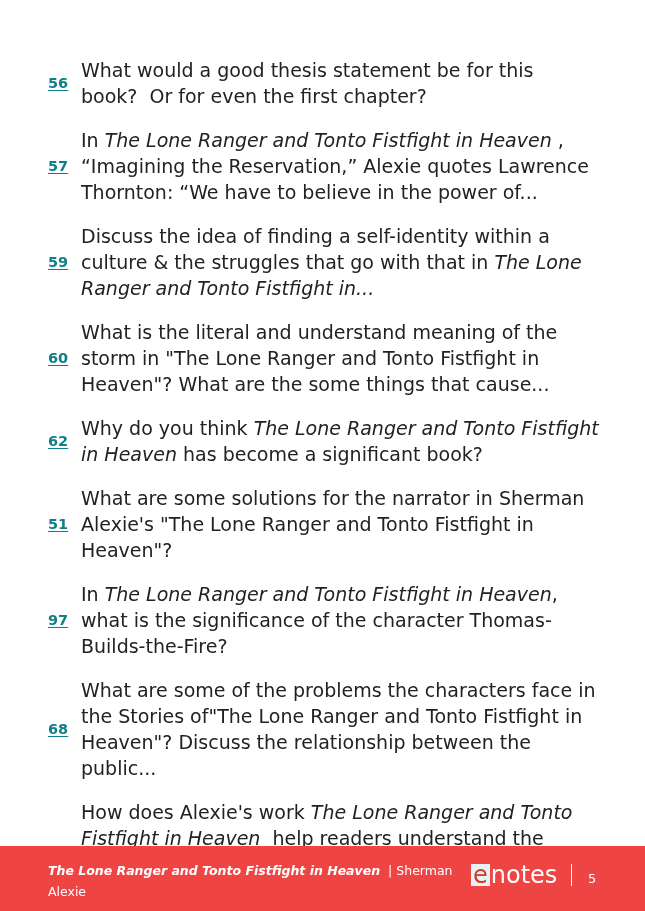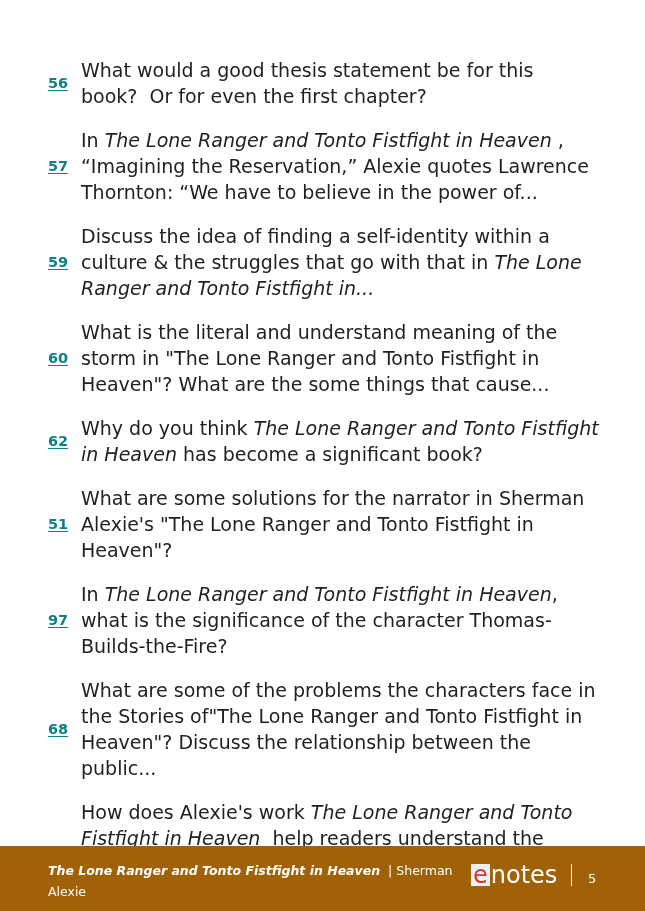--- a/index.html
+++ b/index.html
@@ -12,21 +12,21 @@
     .item { display: flex; align-items: center; margin-bottom: 18px; }
     .num {
       width: 33px; flex: 0 0 33px;
       font-weight: bold; font-size: 14.5px; line-height: 26px;
       color: #0f7f88; text-decoration: underline; text-underline-offset: 2px;
     }
     .text { font-size: 19px; line-height: 26px; color: #222; width: 520px; }
     .text i { font-style: italic; }
     .footer {
       position: absolute; left: 0; top: 846px; width: 645px; height: 65px;
-      background: #a16207; color: #ffffff;
+      background: #ef4444; color: #ffffff;
     }
     .ft-title {
       position: absolute; left: 48px; top: 14px; width: 410px;
       font-size: 12.5px; line-height: 21px;
     }
     .ft-title b { font-style: italic; font-weight: bold; }
     .ft-sep { margin: 0 4px; }
     .logo {
       position: absolute; left: 471px; top: 18px; display: flex; align-items: center;
     }

